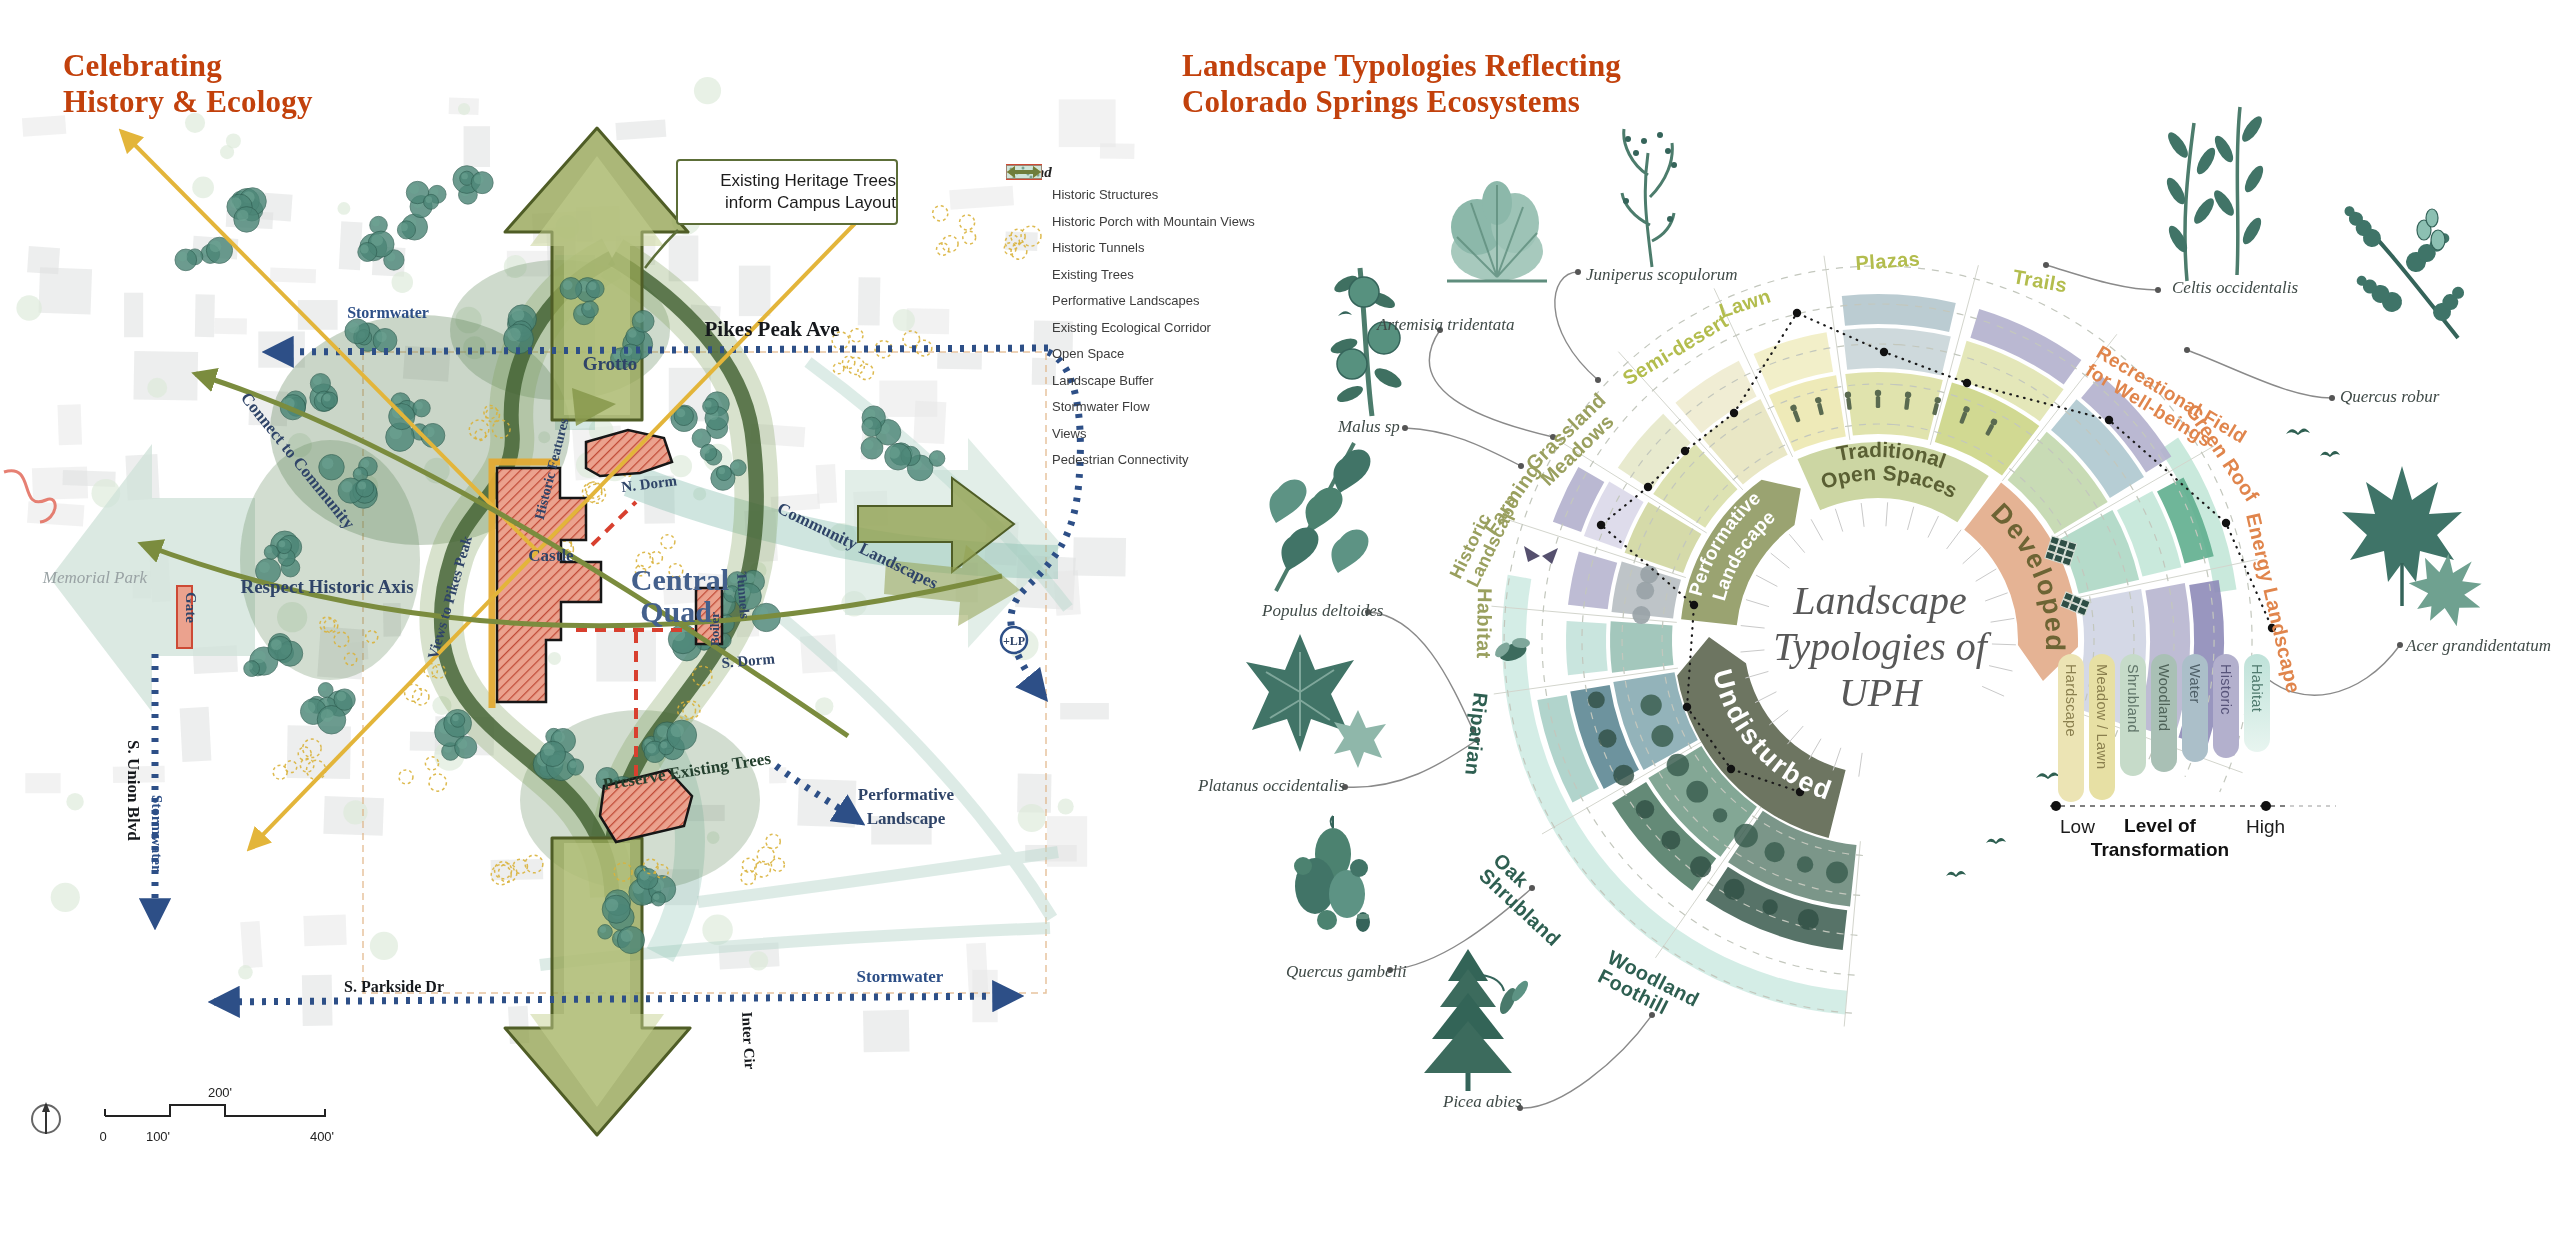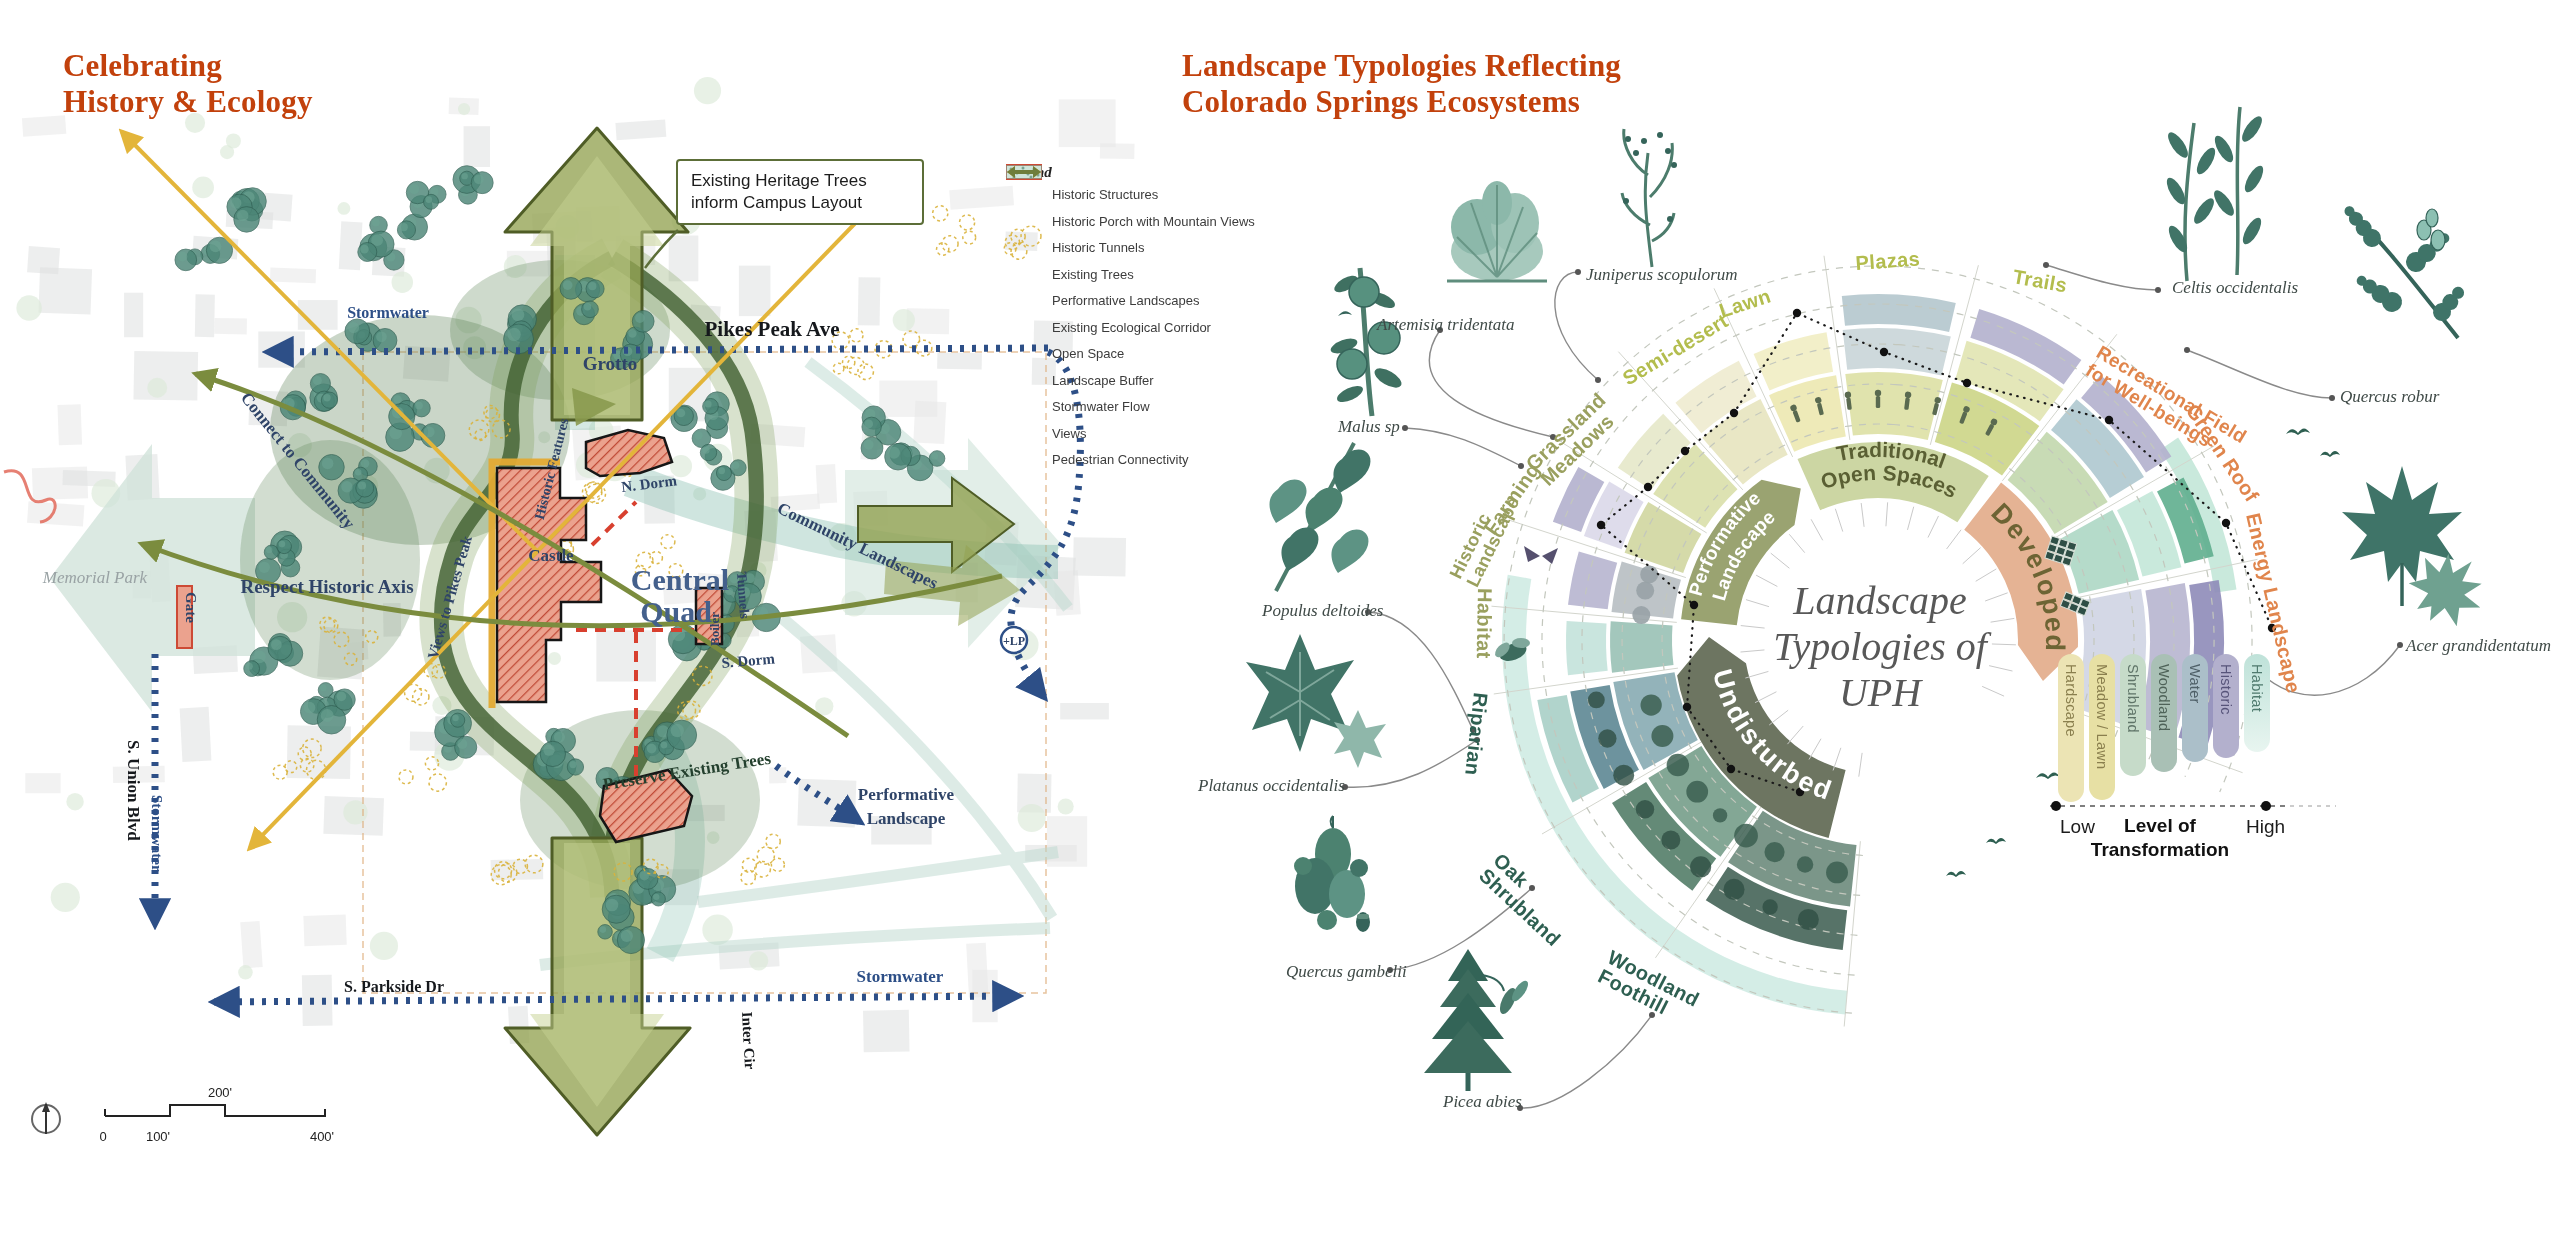--- a/index.html
+++ b/index.html
@@ -5,21 +5,21 @@
   html,body{margin:0;padding:0;background:#fff;}
   #board{position:relative;width:2560px;height:1249px;background:#ffffff;overflow:hidden;
          font-family:"Liberation Sans",sans-serif;}
   svg{position:absolute;left:0;top:0;}
   .abs{position:absolute;}
   
   .panel-title{font-family:"Liberation Serif",serif;font-weight:bold;color:#c2410c;
                font-size:31px;line-height:1.16;letter-spacing:.2px;white-space:nowrap;}
   
   .callout{border:2.5px solid #5c6e38;border-radius:4px;background:#ffffff;
-           padding:9px 13px;font-size:17px;line-height:1.3;color:#1c1c1c;}
+           padding:9px 0;font-size:17px;line-height:1.3;color:#1c1c1c;text-align:right;}
   
   .legend{width:232px;}
   .legend-title{font-family:"Liberation Serif",serif;font-style:italic;font-weight:bold;
                 font-size:15px;color:#222;margin-bottom:6px;}
   .lg-row{display:flex;align-items:flex-start;height:26.5px;}
   .lg-sw{width:36px;height:16px;flex:0 0 36px;margin-right:10px;display:flex;align-items:center;}
   .lg-label{font-size:13px;color:#3c3c3c;white-space:nowrap;}
   
   .center-text{width:256px;text-align:center;font-family:"Liberation Serif",serif;
                font-style:italic;color:#585858;font-size:40px;line-height:1.15;}

